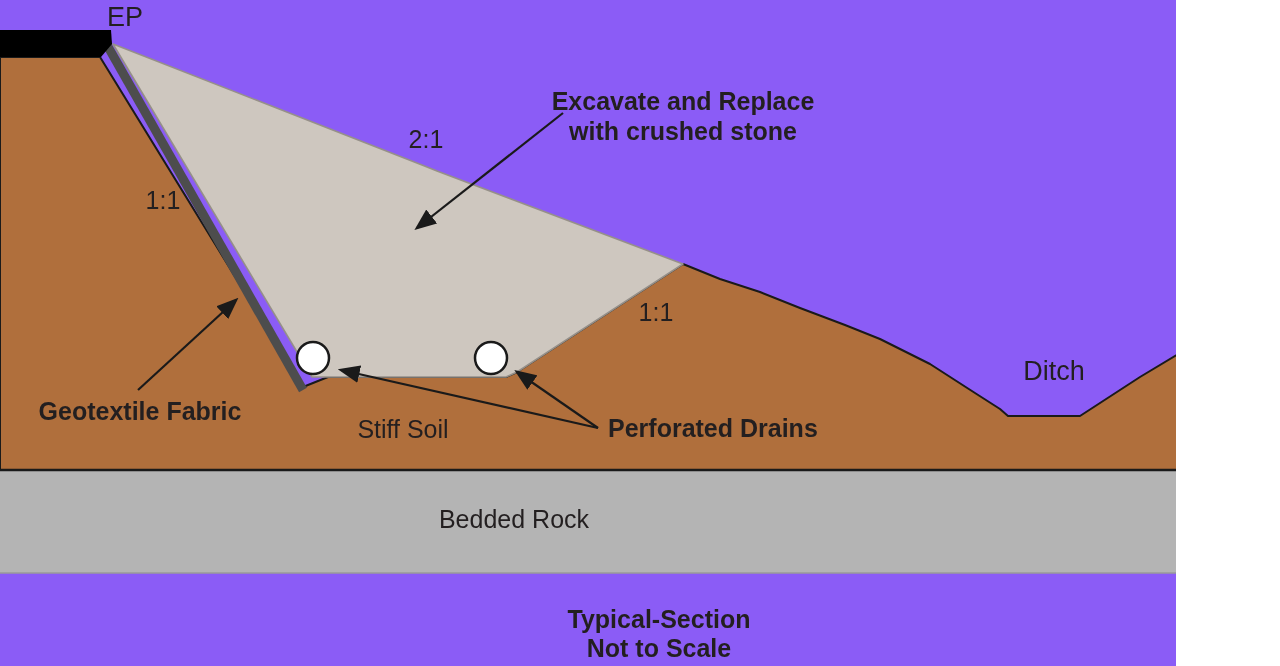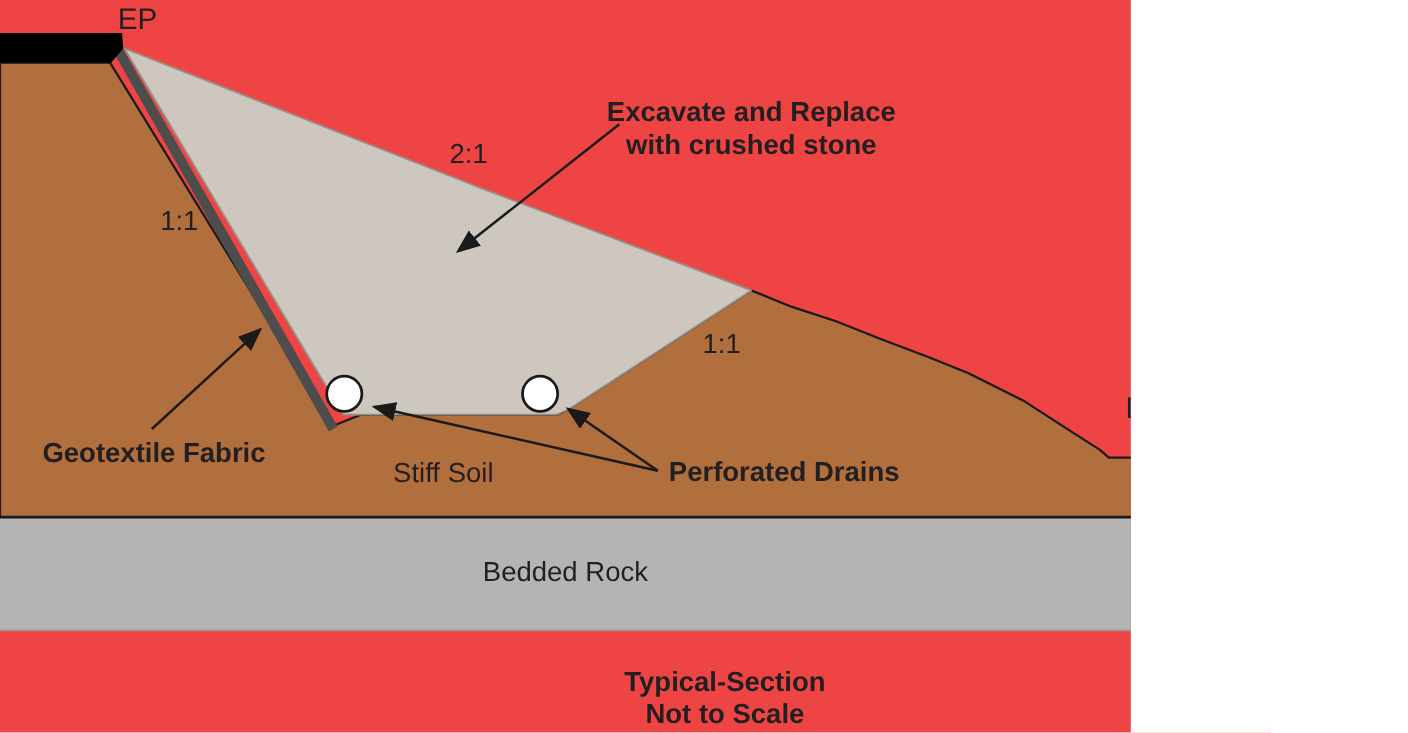--- a/index.html
+++ b/index.html
@@ -1,19 +1,19 @@
 <!DOCTYPE html>
 <html><head>
 <meta charset="utf-8">
 <style>
   html,body{margin:0;padding:0;background:#ffffff;}
   .stage{
     position:relative;
-    width:1028px;height:666px;
-    background:#ef4444;
+    width:1176px;height:666px;
+    background:#8b5cf6;
     overflow:hidden;
     font-family:"Liberation Sans", sans-serif;
   }
   svg{display:block;}
   .lbl{
     font-family:"Liberation Sans", sans-serif;
     font-size:25px;
     fill:#231f20;
   }
   .lbl.bold{font-weight:bold;}

